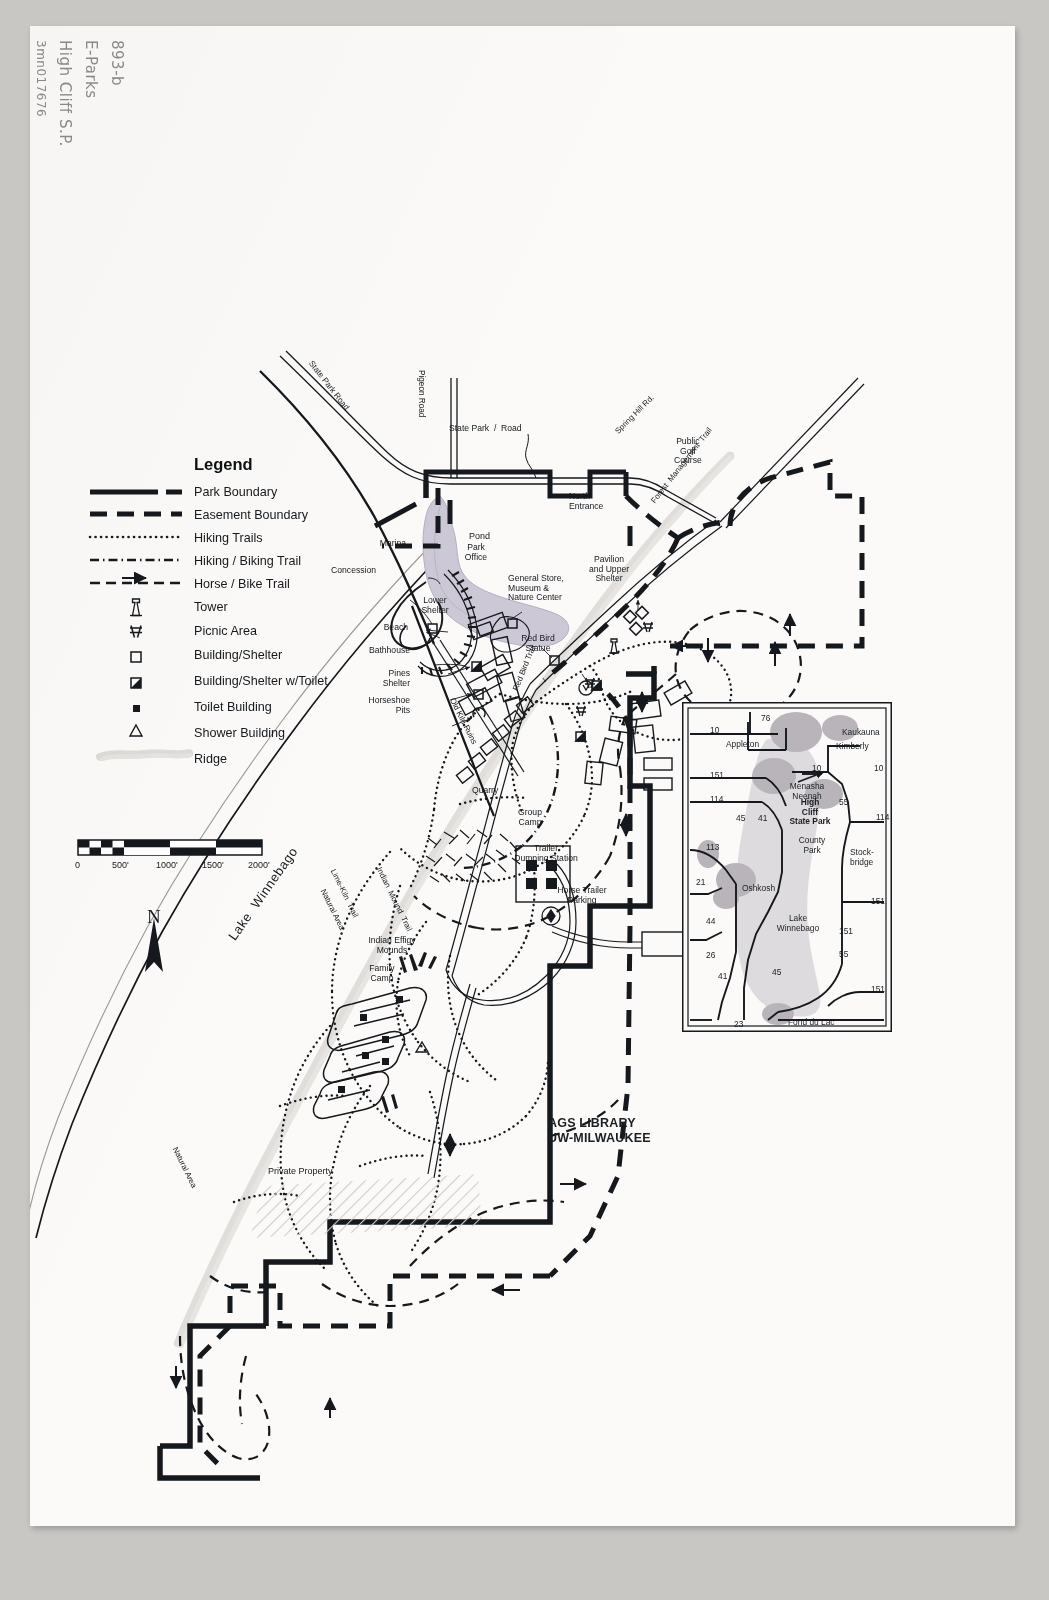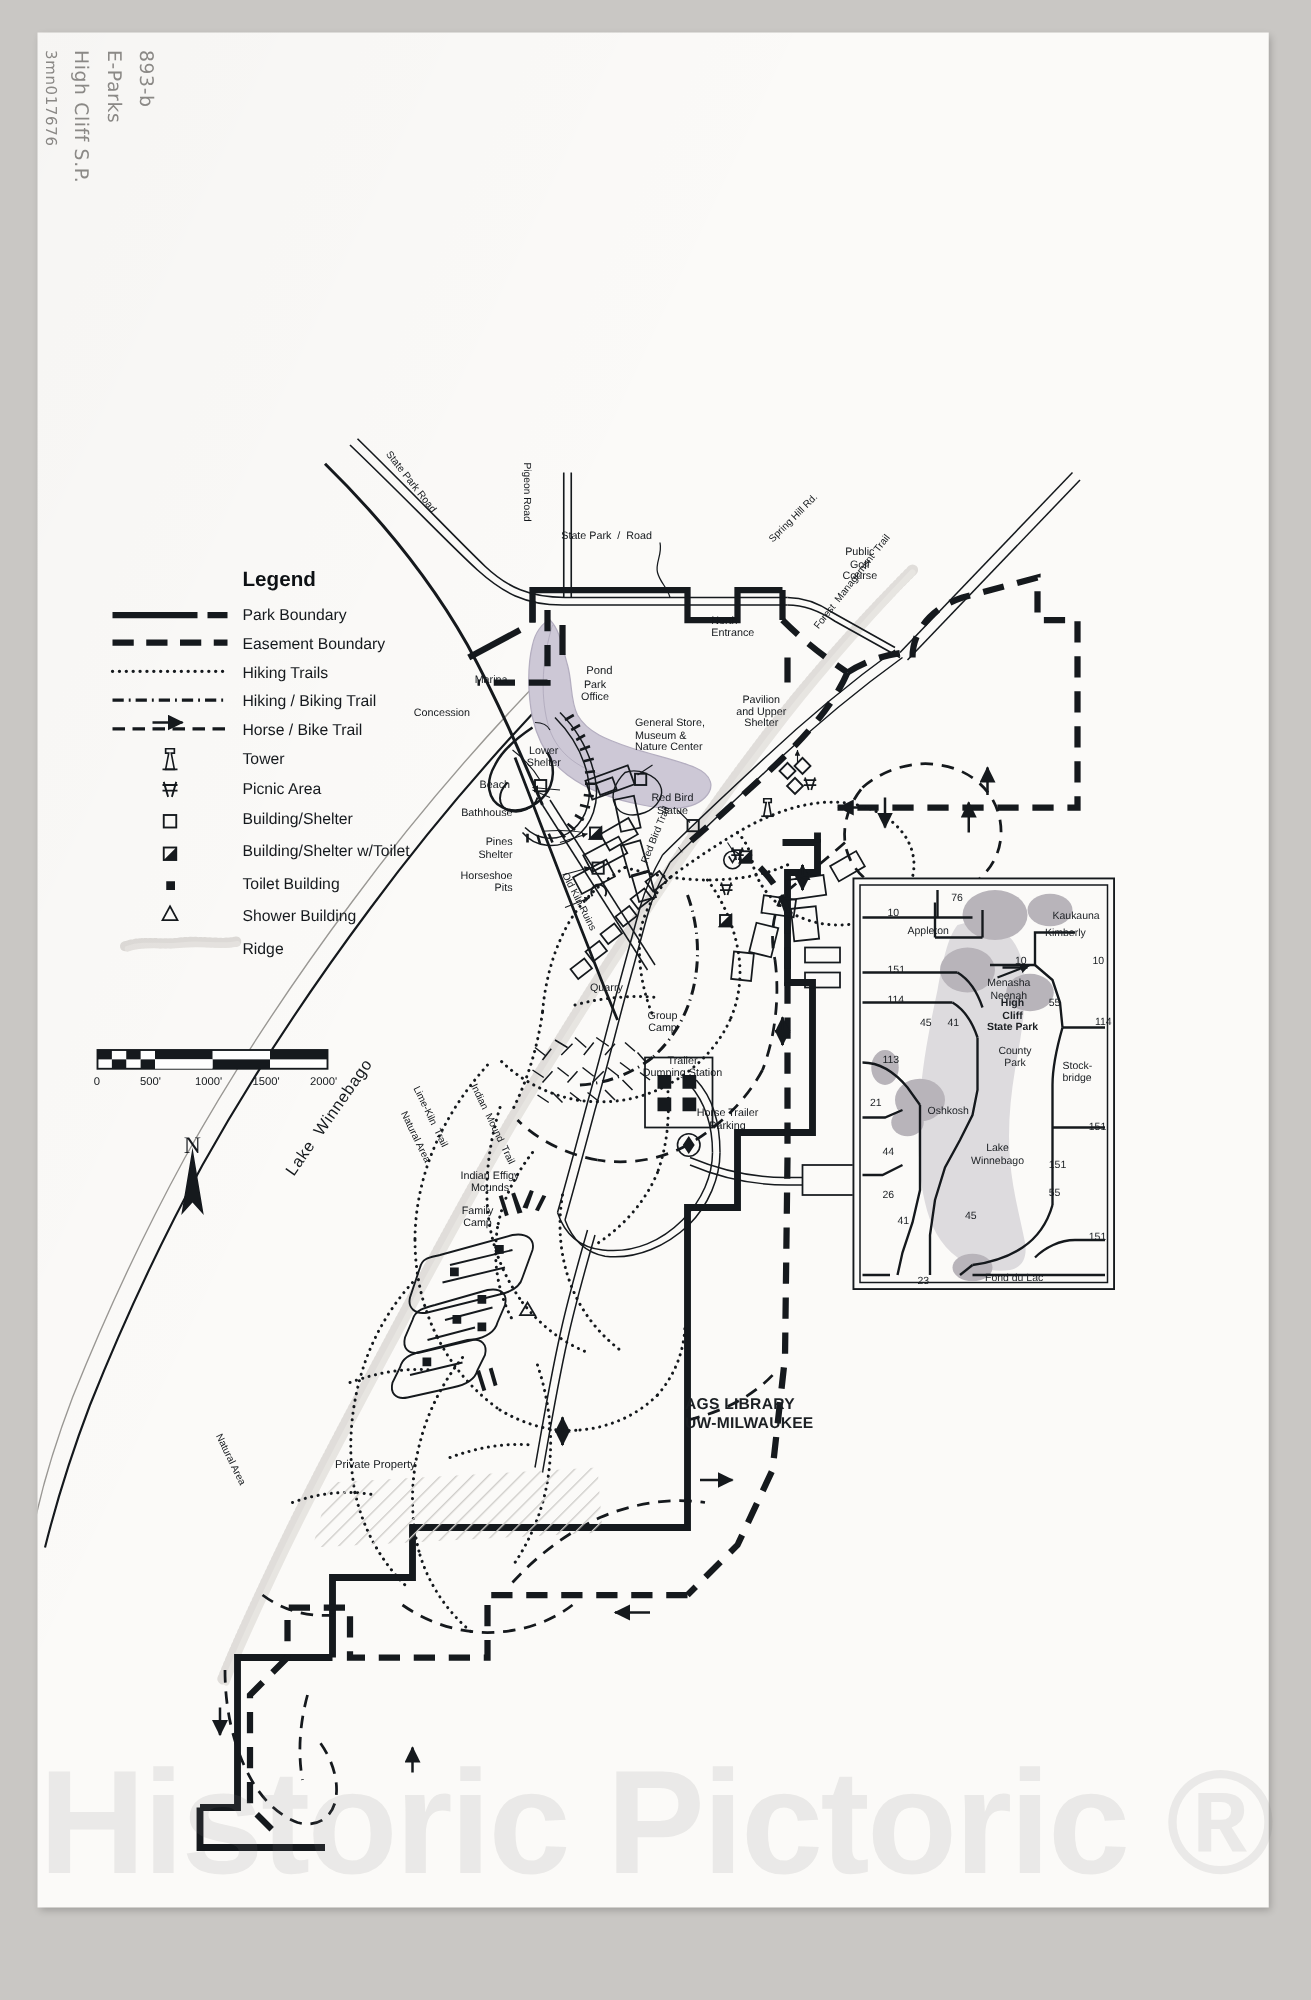--- a/index.html
+++ b/index.html
@@ -633,15 +633,14 @@
         <span class="ins c" style="position:absolute;left:88px;top:212px;width:56px;">Lake
 Winnebago</span>
         <span class="ins b c" style="position:absolute;left:100px;top:96px;width:56px;">High
 Cliff
 State Park</span>
       </div>
     </div>
 
   </div>
 
-  <div class="wm">Historic Pictoric ®</div>
 
 </div>
 
 </body></html>

